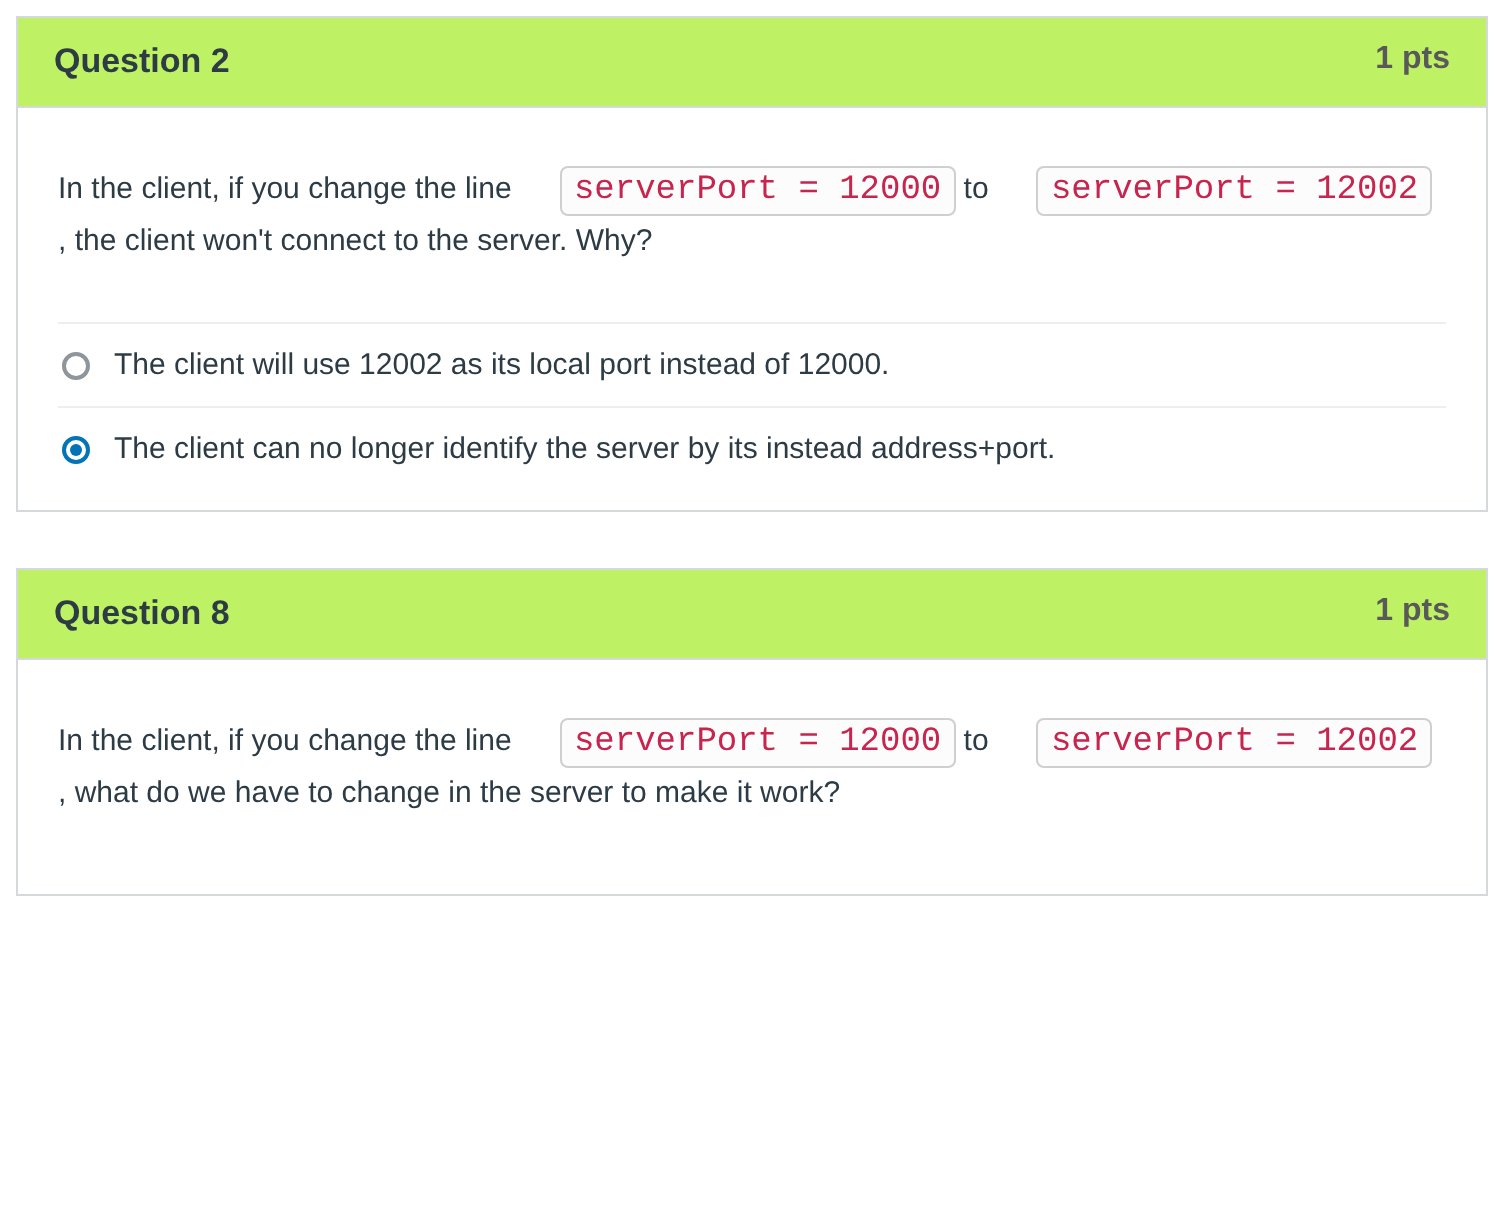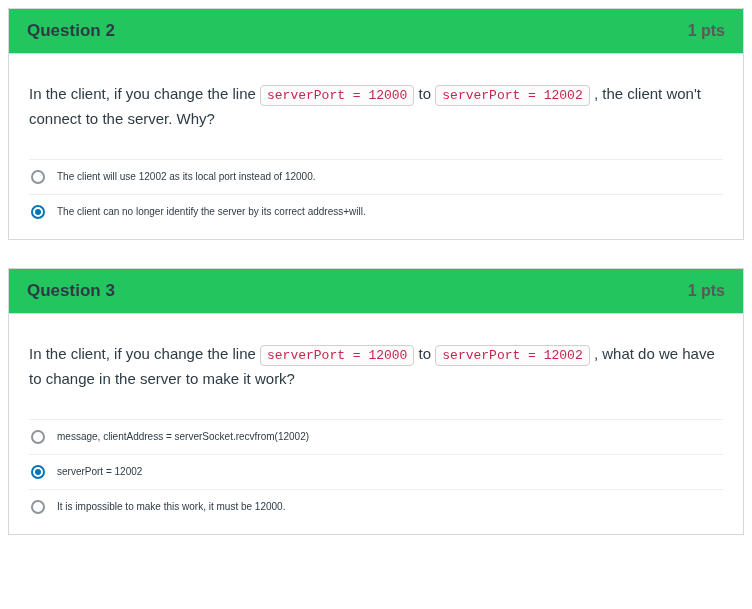--- a/index.html
+++ b/index.html
@@ -12,22 +12,21 @@
     width: 752px;
   }
   .question-block {
     border: 1px solid #d6d9db;
     margin-bottom: 28px;
     background: #fff;
   }
   .question-header {
     display: flex;
     justify-content: space-between;
-    align-items: center;
-    background: #22c55e;
+    background: #bef264;
     border-bottom: 1px solid #d6d9db;
     padding: 12px 18px;
   }
   .question-title {
     font-size: 17px;
     font-weight: 700;
     color: #2d3b45;
   }
   .question-points {
     font-size: 16px;
@@ -38,37 +37,38 @@
     padding: 28px 20px 10px 20px;
   }
   .prompt {
     font-size: 15px;
     line-height: 1.6;
     color: #2d3b45;
     margin-bottom: 28px;
   }
   .code-pill {
     font-family: "SFMono-Regular", Consolas, "Liberation Mono", Menlo, monospace;
-    font-size: 13px;
+    font-size: 17px;
     color: #c7254e;
     background: #fcfcfc;
     border: 1px solid #cfcfcf;
     border-radius: 4px;
     padding: 2px 6px;
     white-space: nowrap;
     vertical-align: baseline;
+    margin-left: 20px;
   }
   .answers { }
   .answer-row {
     display: flex;
     align-items: center;
     gap: 12px;
     padding: 10px 2px;
     border-top: 1px solid #eceeef;
-    font-size: 10px;
+    font-size: 15px;
     color: #2d3b45;
   }
   .answer-row:first-child { border-top: 1px solid #eceeef; }
   .radio {
     appearance: none;
     width: 14px;
     height: 14px;
     border: 2px solid #8e959b;
     border-radius: 50%;
     position: relative;
@@ -105,47 +105,33 @@
       <span class="code-pill">serverPort = 12002</span>
       <span> , the client won't connect to the server. Why?</span>
     </div>
     <div class="answers">
       <div class="answer-row">
         <span class="radio"></span>
         <span class="answer-label">The client will use 12002 as its local port instead of 12000.</span>
       </div>
       <div class="answer-row">
         <span class="radio selected"></span>
-        <span class="answer-label">The client can no longer identify the server by its correct address+will.</span>
+        <span class="answer-label">The client can no longer identify the server by its instead address+port.</span>
       </div>
     </div>
   </div>
 </div>
 
 <div class="question-block">
   <div class="question-header">
-    <span class="question-title">Question 3</span>
+    <span class="question-title">Question 8</span>
     <span class="question-points">1 pts</span>
   </div>
   <div class="question-body">
     <div class="prompt">
       <span>In the client, if you change the line </span>
       <span class="code-pill">serverPort = 12000</span>
       <span> to </span>
       <span class="code-pill">serverPort = 12002</span>
       <span> , what do we have to change in the server to make it work?</span>
     </div>
-    <div class="answers">
-      <div class="answer-row">
-        <span class="radio"></span>
-        <span class="answer-label">message, clientAddress = serverSocket.recvfrom(12002)</span>
-      </div>
-      <div class="answer-row">
-        <span class="radio selected"></span>
-        <span class="answer-label">serverPort = 12002</span>
-      </div>
-      <div class="answer-row">
-        <span class="radio"></span>
-        <span class="answer-label">It is impossible to make this work, it must be 12000.</span>
-      </div>
-    </div>
   </div>
 </div>
 
 </body></html>

